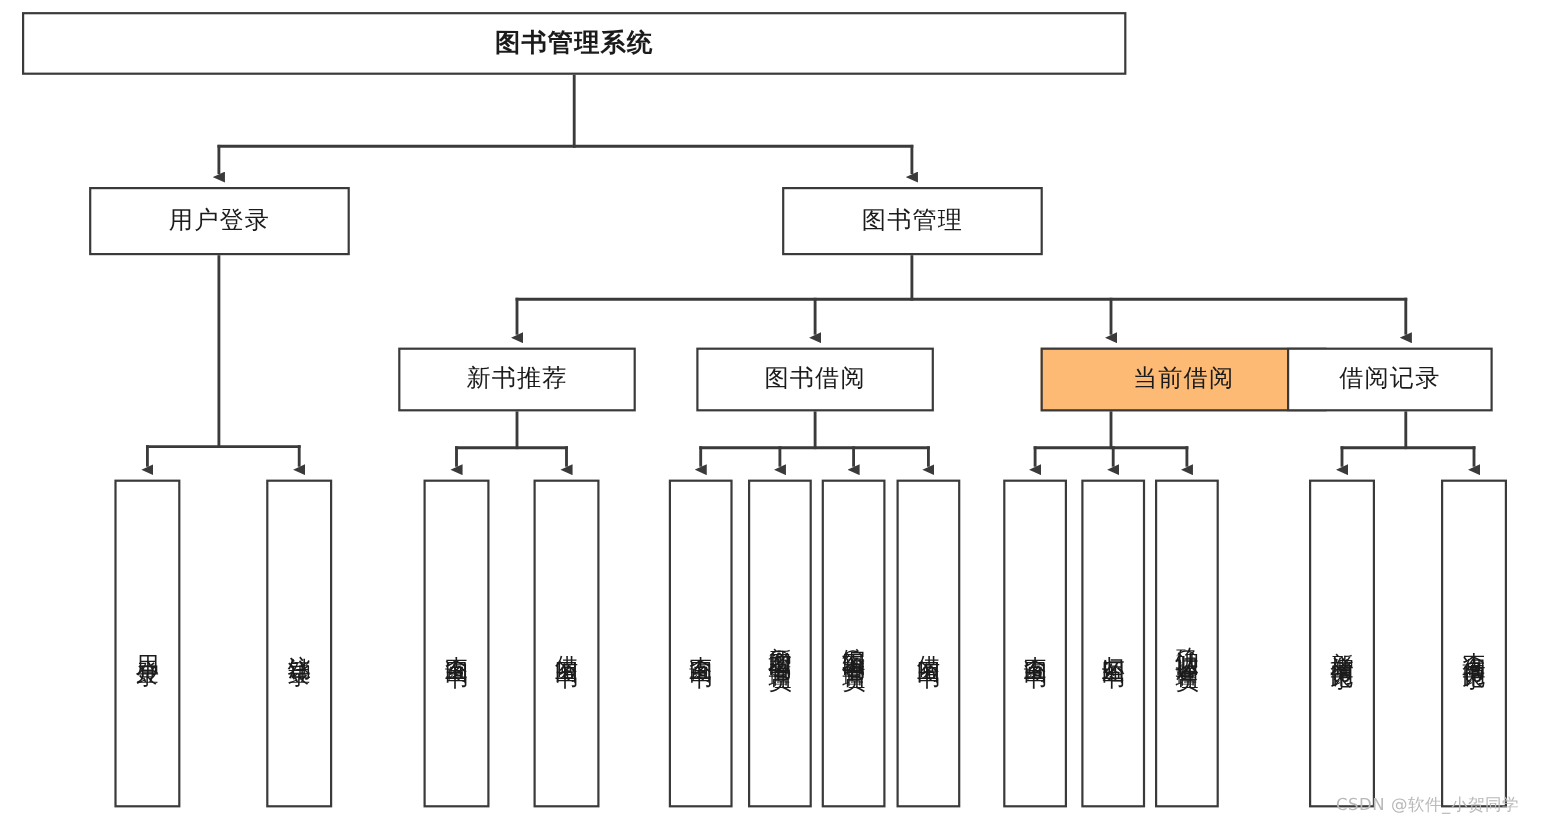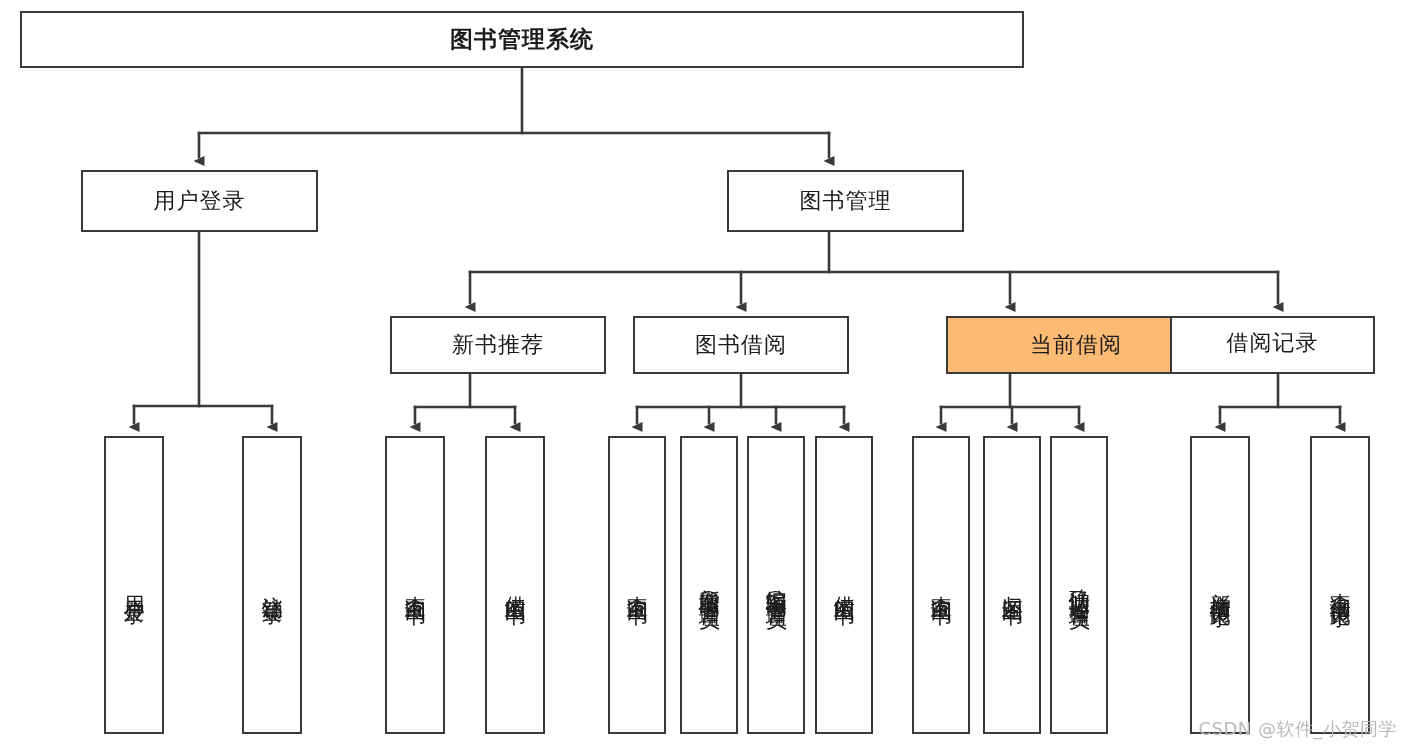--- a/index.html
+++ b/index.html
@@ -52,23 +52,23 @@
     justify-content: center;
     padding: 4px 0;
     text-align: center;
   }
   .node.root {
     font-size: 23px;
     font-weight: bold;
   }
   #watermark {
     position: absolute;
-    right: 8px;
+    right: 24px;
     bottom: 6px;
-    font-size: 18px;
+    font-size: 15px;
     color: #b9b9b9;
     letter-spacing: 0.5px;
     white-space: nowrap;
     pointer-events: none;
   }
 </style>
 </head>
 <body>
 
 <div id="diagram-root">
@@ -119,26 +119,26 @@
       <path d="M1278,374 L1278,407"></path>
       <path d="M1220,407 L1340,407"></path>
       <path d="M1220,407 L1220,423" marker-end="url(#arrowhead)"></path>
       <path d="M1340,407 L1340,423" marker-end="url(#arrowhead)"></path>
     </g>
   </svg>
 
   <div class="node horizontal root" style="left: 20px; top: 11px; width: 1004px; height: 57px; border-color: rgb(58, 58, 58); background: rgb(255, 255, 255); color: rgb(27, 27, 27);">图书管理系统</div>
 
   <div class="node horizontal" style="left: 81px; top: 170px; width: 237px; height: 62px; border-color: rgb(58, 58, 58); background: rgb(255, 255, 255); color: rgb(27, 27, 27);">用户登录</div>
-  <div class="node horizontal" style="left: 711px; top: 170px; width: 237px; height: 62px; border-color: rgb(58, 58, 58); background: rgb(255, 255, 255); color: rgb(27, 27, 27); margin-left: 16px;">图书管理</div>
+  <div class="node horizontal" style="left: 711px; top: 170px; width: 237px; height: 62px; border-color: rgb(58, 58, 58); background: rgb(255, 255, 255); color: rgb(27, 27, 27);">图书管理</div>
 
-  <div class="node horizontal" style="left: 362px; top: 316px; width: 216px; height: 58px; border-color: rgb(58, 58, 58); background: rgb(255, 255, 255); color: rgb(27, 27, 27); margin-left: 28px;">新书推荐</div>
+  <div class="node horizontal" style="left: 362px; top: 316px; width: 216px; height: 58px; border-color: rgb(58, 58, 58); background: rgb(255, 255, 255); color: rgb(27, 27, 27);">新书推荐</div>
   <div class="node horizontal" style="left: 633px; top: 316px; width: 216px; height: 58px; border-color: rgb(58, 58, 58); background: rgb(255, 255, 255); color: rgb(27, 27, 27); text-align: right;">图书借阅</div>
   <div class="node horizontal" style="left: 946px; top: 316px; width: 260px; height: 58px; border-color: rgb(58, 58, 58); background: #fdba74; color: rgb(27, 27, 27);">当前借阅</div>
-  <div class="node horizontal" style="left: 1170px; top: 316px; width: 205px; height: 58px; border-color: rgb(58, 58, 58); background: rgb(255, 255, 255); color: rgb(27, 27, 27); font-family: Liberation Mono, monospace;">借阅记录</div>
+  <div class="node horizontal" style="left: 1170px; top: 316px; width: 187px; height: 58px; border-color: rgb(58, 58, 58); background: rgb(255, 255, 255); color: rgb(27, 27, 27);">借阅记录</div>
 
   <div class="node vertical" style="left: 104px; top: 436px; width: 60px; height: 298px; border-color: rgb(58, 58, 58); background: rgb(255, 255, 255); color: rgb(27, 27, 27);">用户登录</div>
   <div class="node vertical" style="left: 242px; top: 436px; width: 60px; height: 298px; border-color: rgb(58, 58, 58); background: rgb(255, 255, 255); color: rgb(27, 27, 27);">注销登录</div>
   <div class="node vertical" style="left: 385px; top: 436px; width: 60px; height: 298px; border-color: rgb(58, 58, 58); background: rgb(255, 255, 255); color: rgb(27, 27, 27);">查询图书</div>
   <div class="node vertical" style="left: 485px; top: 436px; width: 60px; height: 298px; border-color: rgb(58, 58, 58); background: rgb(255, 255, 255); color: rgb(27, 27, 27);">借阅图书</div>
   <div class="node vertical" style="left: 608px; top: 436px; width: 58px; height: 298px; border-color: rgb(58, 58, 58); background: rgb(255, 255, 255); color: rgb(27, 27, 27);">查询图书</div>
   <div class="node vertical" style="left: 680px; top: 436px; width: 58px; height: 298px; border-color: rgb(58, 58, 58); background: rgb(255, 255, 255); color: rgb(27, 27, 27);">新增图书（管理员）</div>
   <div class="node vertical" style="left: 747px; top: 436px; width: 58px; height: 298px; border-color: rgb(58, 58, 58); background: rgb(255, 255, 255); color: rgb(27, 27, 27);">编辑图书（管理员）</div>
   <div class="node vertical" style="left: 815px; top: 436px; width: 58px; height: 298px; border-color: rgb(58, 58, 58); background: rgb(255, 255, 255); color: rgb(27, 27, 27);">借阅图书</div>
   <div class="node vertical" style="left: 912px; top: 436px; width: 58px; height: 298px; border-color: rgb(58, 58, 58); background: rgb(255, 255, 255); color: rgb(27, 27, 27);">查询图书</div>

